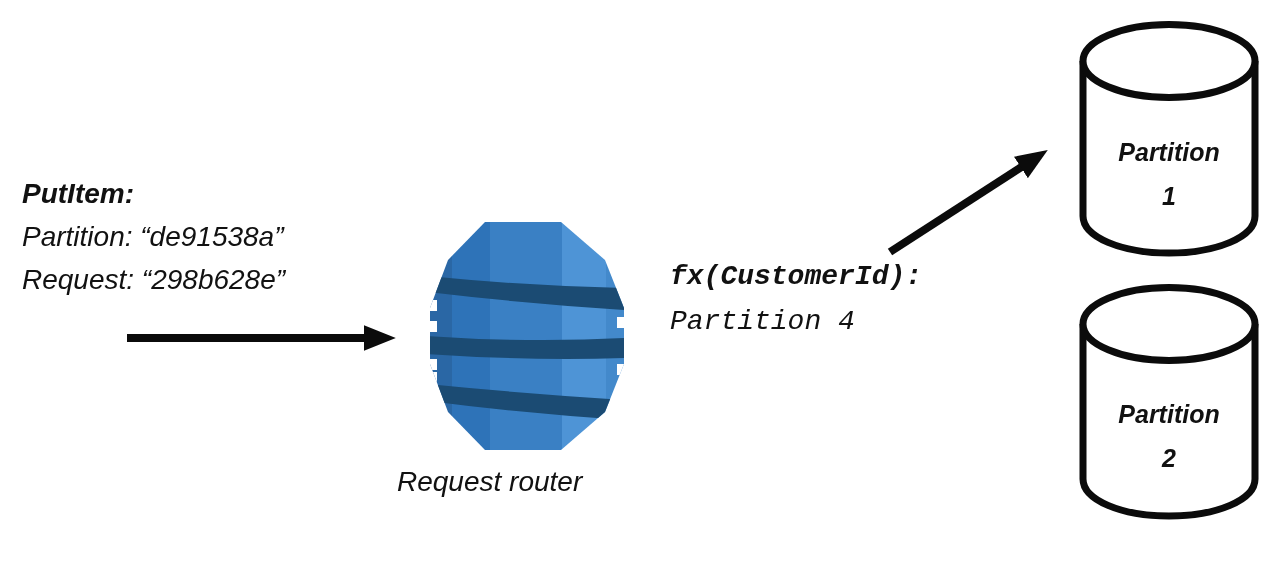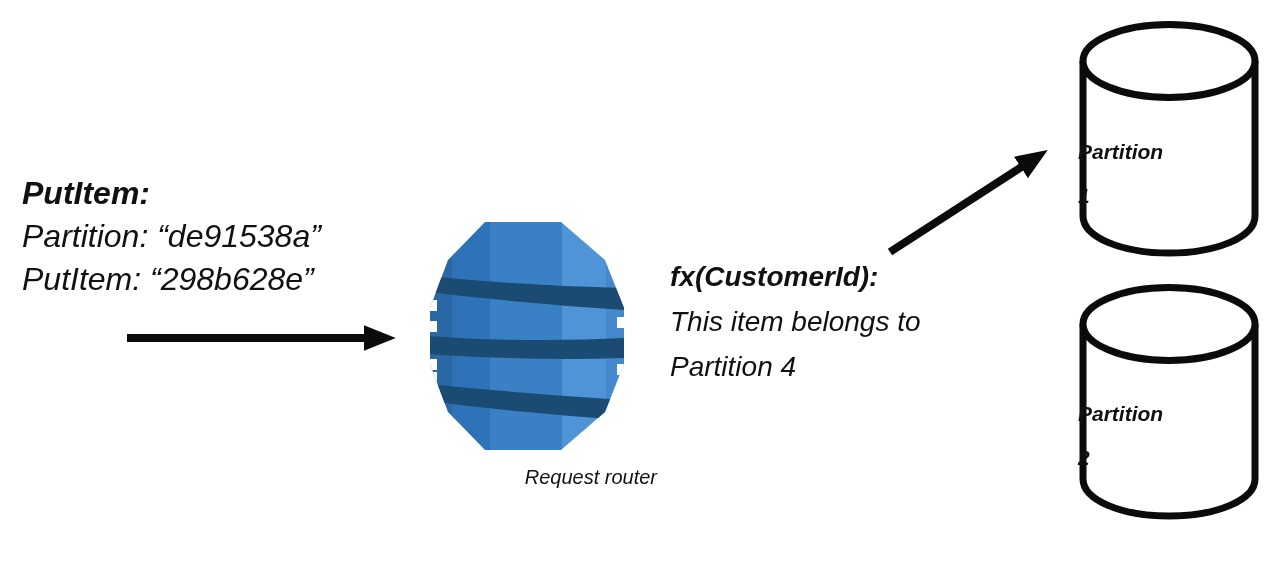--- a/index.html
+++ b/index.html
@@ -1,34 +1,34 @@
 <!DOCTYPE html>
 <html><head>
 <meta charset="utf-8">
 <style>
   html,body{margin:0;padding:0;}
   body{font-family:"Liberation Sans", sans-serif;}
   .canvas{position:relative;width:1282px;height:565px;background:#ffffff;overflow:hidden;color:#111111;}
   .abs{position:absolute;}
   .b{font-weight:bold;}
-  .txtblock{font-size:32px;line-height:43px;font-style:italic;white-space:nowrap;}
+  .txtblock{font-size:28px;line-height:43px;font-style:italic;white-space:nowrap;}
   .fxblock{font-size:28px;line-height:45px;font-style:italic;white-space:nowrap;}
-  .routerlabel{font-size:20px;font-style:italic;text-align:right;}
-  .partlabel{font-size:21px;line-height:44px;font-style:italic;font-weight:bold;}
+  .routerlabel{font-size:28px;font-style:italic;text-align:left;}
+  .partlabel{font-size:25px;line-height:44px;font-style:italic;font-weight:bold;text-align:center;}
   svg{display:block;}
 </style>
 </head>
 <body>
 
 <div class="canvas">
 
   <div class="abs txtblock" style="left:22px;top:172px;width:420px;">
     <div class="b">PutItem:</div>
     <div>Partition: “de91538a”</div>
-    <div>PutItem: “298b628e”</div>
+    <div>Request: “298b628e”</div>
   </div>
 
   <svg class="abs" style="left:125px;top:322px;" width="280" height="32" viewBox="0 0 280 32">
     <defs>
       <marker id="ah1" viewBox="0 0 10 8" refX="1" refY="4" markerWidth="4" markerHeight="3.25" orient="auto">
         <path d="M0,0 L10,4 L0,8 Z" fill="#0b0b0b"></path>
       </marker>
     </defs>
     <line x1="2" y1="16" x2="242" y2="16" stroke-width="8" marker-end="url(#ah1)" stroke="#0b0b0b"></line>
   </svg>
@@ -59,23 +59,22 @@
         <rect x="-1" y="150" width="10" height="10" fill="#ffffff"></rect>
         <rect x="189" y="95" width="10" height="11" fill="#ffffff"></rect>
         <rect x="189" y="142" width="10" height="11" fill="#ffffff"></rect>
         <rect x="189" y="161" width="10" height="11" fill="#ffffff"></rect>
       </g>
     </g>
   </svg>
 
   <div class="abs routerlabel" style="left:397px;top:466px;width:260px;">Request router</div>
 
-  <div class="abs fxblock" style="left:670px;top:254px;width:330px;">
+  <div class="abs fxblock" style="left:670px;top:254px;width:330px;font-family:Liberation Mono, monospace;">
     <div class="b">fx(CustomerId):</div>
-    <div>This item belongs to</div>
     <div>Partition 4</div>
   </div>
 
   <svg class="abs" style="left:880px;top:140px;" width="180" height="122" viewBox="0 0 180 122">
     <defs>
       <marker id="ah2" viewBox="0 0 10 8" refX="1" refY="4" markerWidth="4" markerHeight="3.25" orient="auto">
         <path d="M0,0 L10,4 L0,8 Z" fill="#0b0b0b"></path>
       </marker>
     </defs>
     <line x1="10" y1="112" x2="143.6" y2="25.7" stroke-width="8" marker-end="url(#ah2)" stroke="#0b0b0b"></line>

